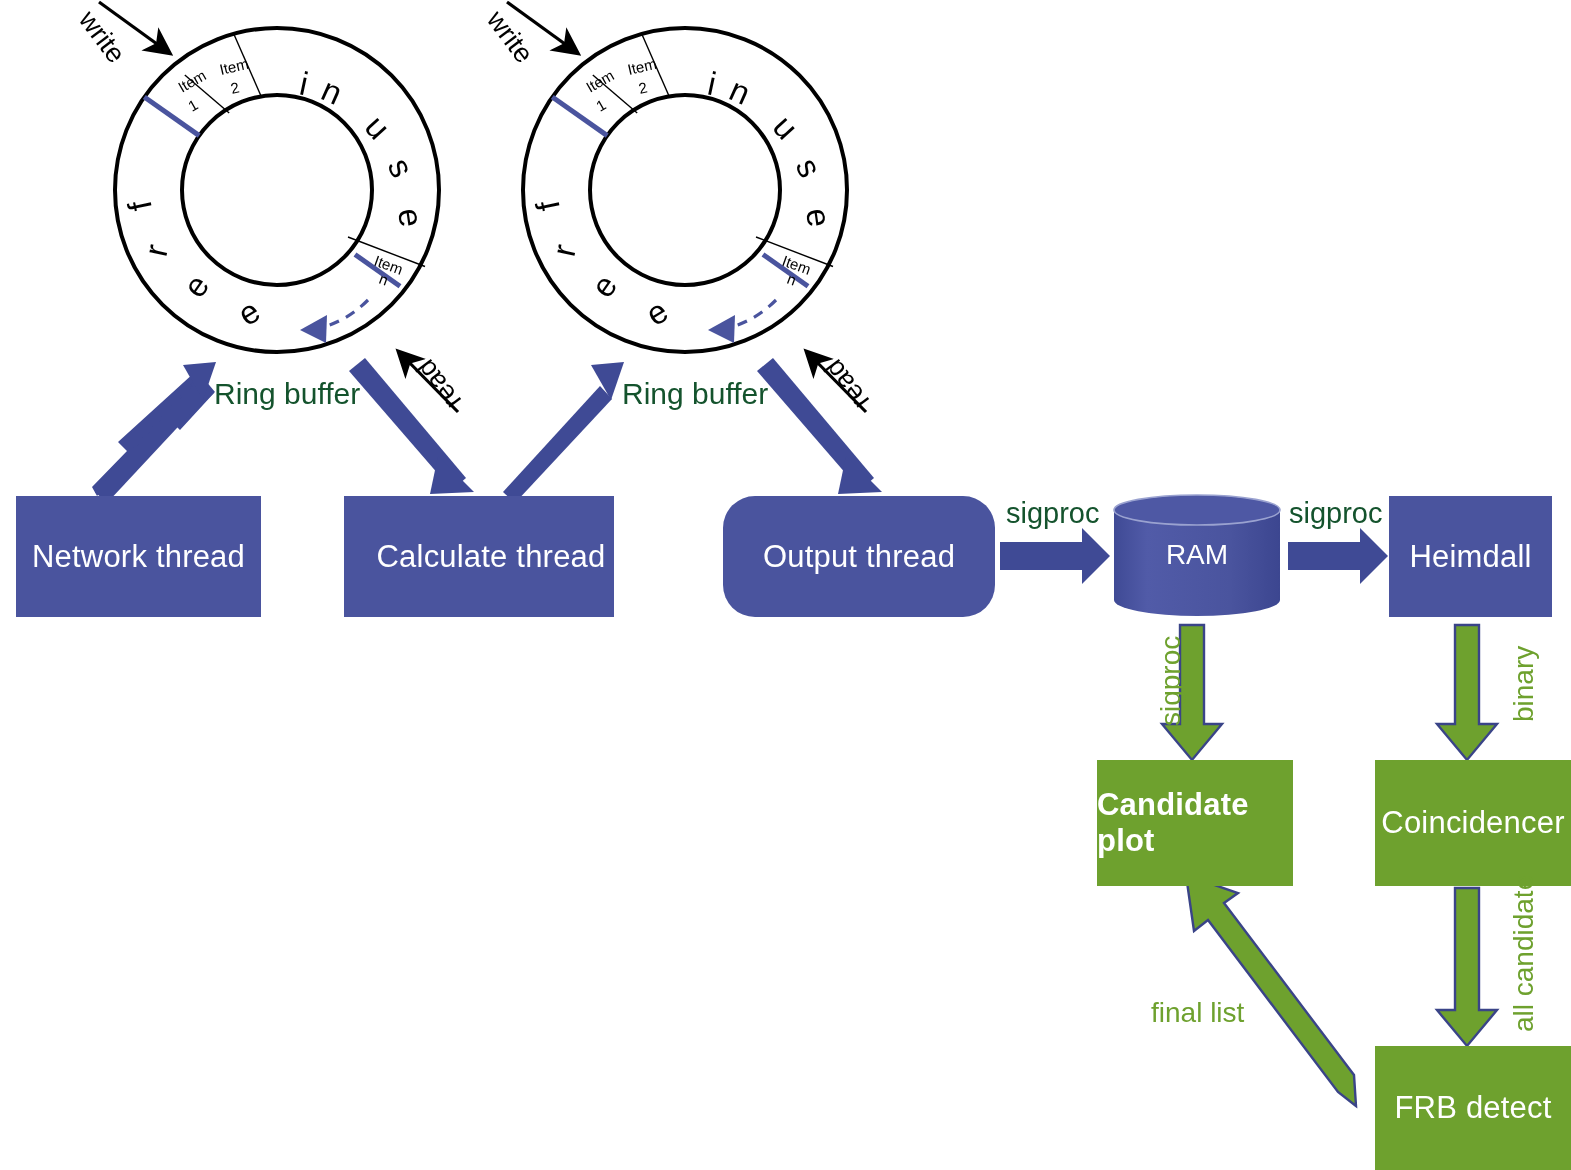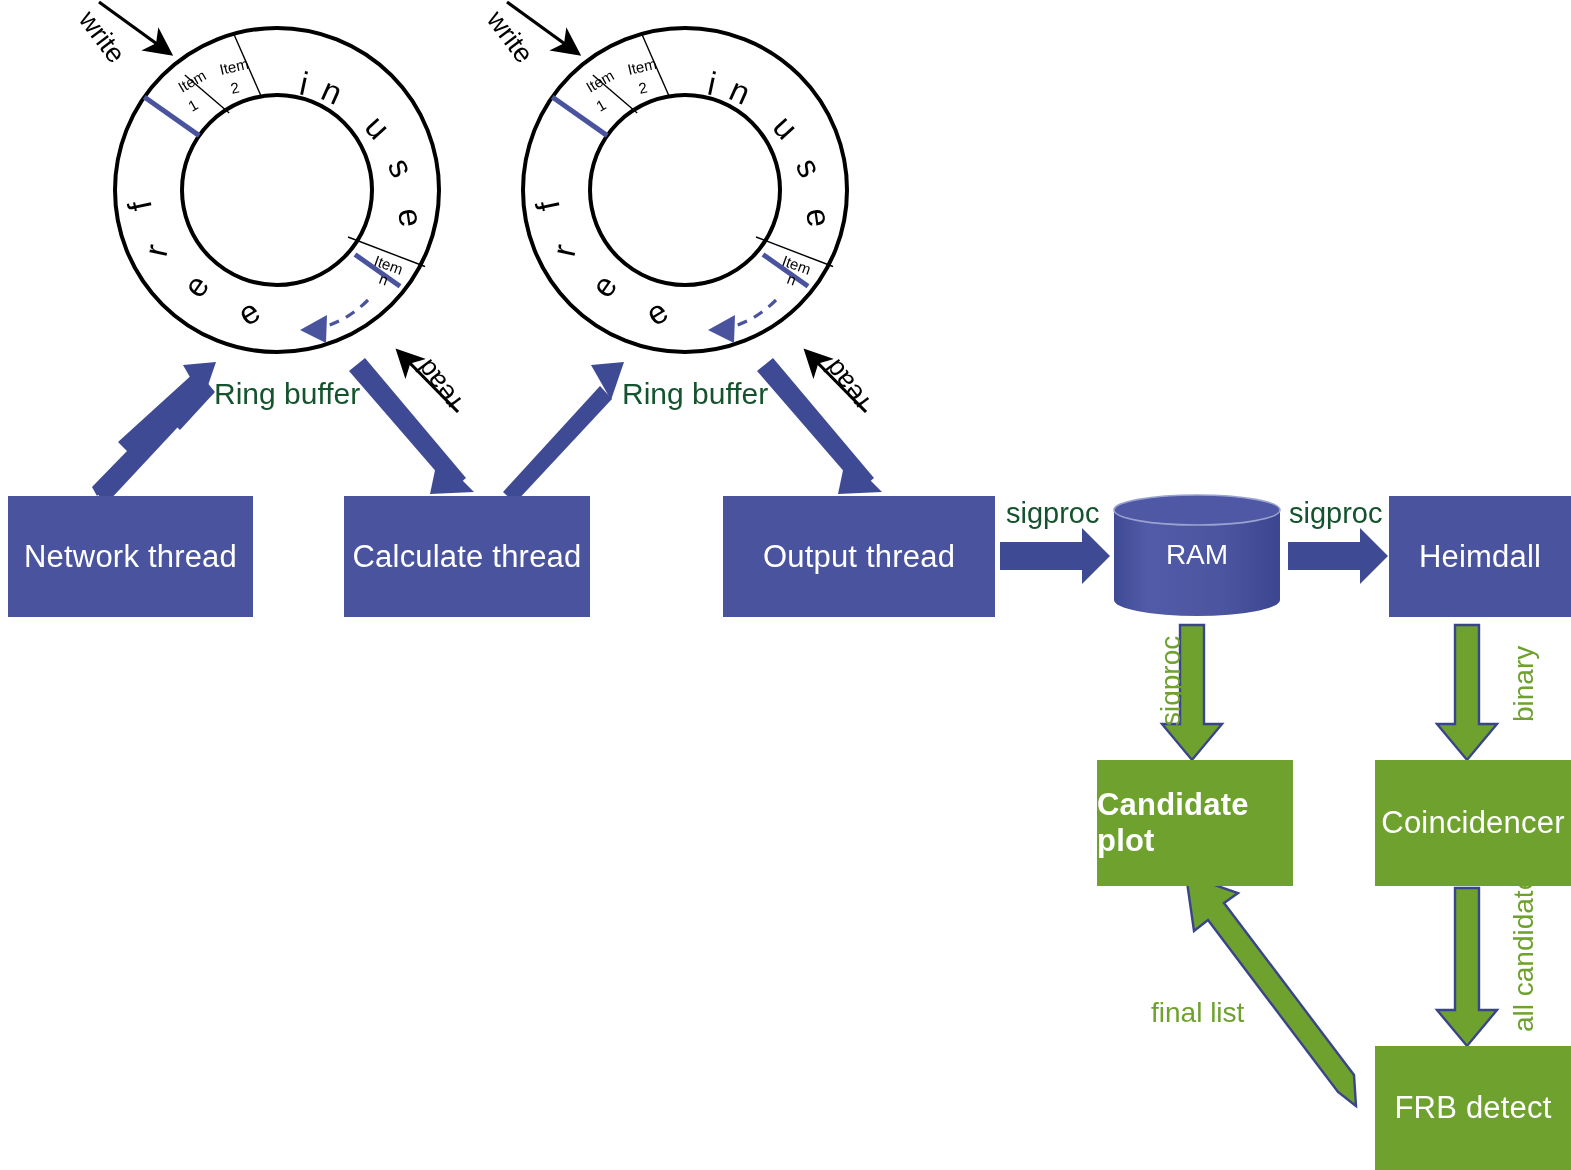--- a/index.html
+++ b/index.html
@@ -170,24 +170,24 @@
 
   <div class="lbl lbl-blue" style="left:214px;top:377px;font-size:30px;">Ring buffer</div>
   <div class="lbl lbl-blue" style="left:622px;top:377px;font-size:30px;">Ring buffer</div>
 
   <div class="lbl lbl-black" style="left:97px;top:5px;font-size:27px;transform:rotate(53deg);transform-origin:0 0;">write</div>
   <div class="lbl lbl-black" style="left:443px;top:415px;font-size:27px;transform:rotate(233deg);transform-origin:0 0;">read</div>
 
   <div class="lbl lbl-black" style="left:505px;top:5px;font-size:27px;transform:rotate(53deg);transform-origin:0 0;">write</div>
   <div class="lbl lbl-black" style="left:851px;top:415px;font-size:27px;transform:rotate(233deg);transform-origin:0 0;">read</div>
 
-  <div class="box blue-box" style="left:8px;top:496px;width:245px;height:121px;">Network thread</div>
-  <div class="box blue-box" style="left:344px;top:496px;width:246px;height:121px;">Calculate thread</div>
-  <div class="box blue-box" style="left:723px;top:496px;width:272px;height:121px;">Output thread</div>
-  <div class="box blue-box" style="left:1389px;top:496px;width:182px;height:121px;">Heimdall</div>
+  <div class="box blue-box" style="left:16px;top:496px;width:245px;height:121px;">Network thread</div>
+  <div class="box blue-box" style="left:344px;top:496px;width:246px;height:121px;padding-left:24px;">Calculate thread</div>
+  <div class="box blue-box" style="left:723px;top:496px;width:272px;height:121px;border-radius:32px;">Output thread</div>
+  <div class="box blue-box" style="left:1389px;top:496px;width:163px;height:121px;">Heimdall</div>
 
   <div style="position:absolute;left:1112px;top:494px;width:170px;height:122px;">
     <svg viewBox="0 0 170 122" style="position:absolute;left:0;top:0;width:170px;height:122px;">
       <path d="M2,16 L2,106 A83,16 0 0 0 168,106 L168,16 Z" fill="url(#ramSide)"></path>
       <ellipse cx="85" cy="16" rx="83" ry="15" fill="#4e58a4" stroke="#9aa2d0" stroke-width="1.6"></ellipse>
     </svg>
     <div style="position:absolute;left:0;top:0;width:170px;height:122px;display:flex;
                 align-items:center;justify-content:center;color:#fff;font-size:28px;
                 font-family:'Liberation Sans',sans-serif;">RAM</div>
   </div>

